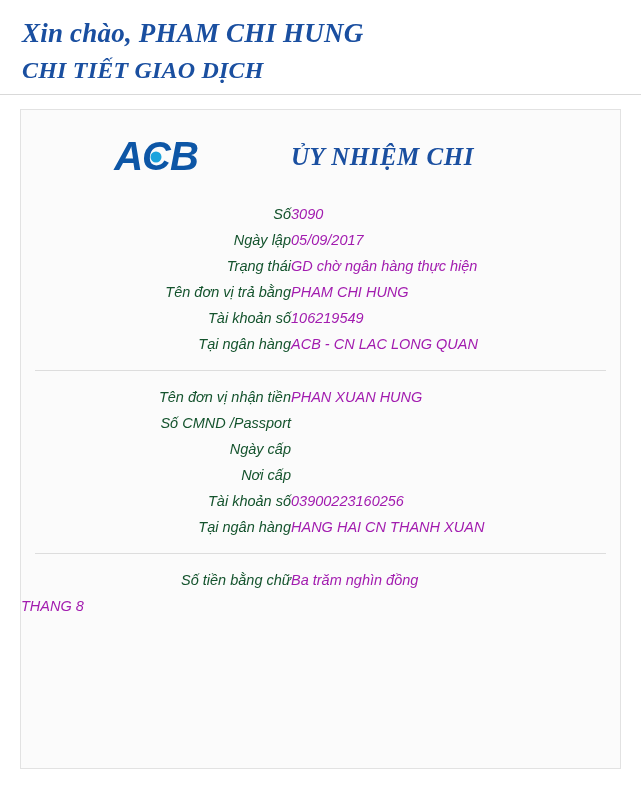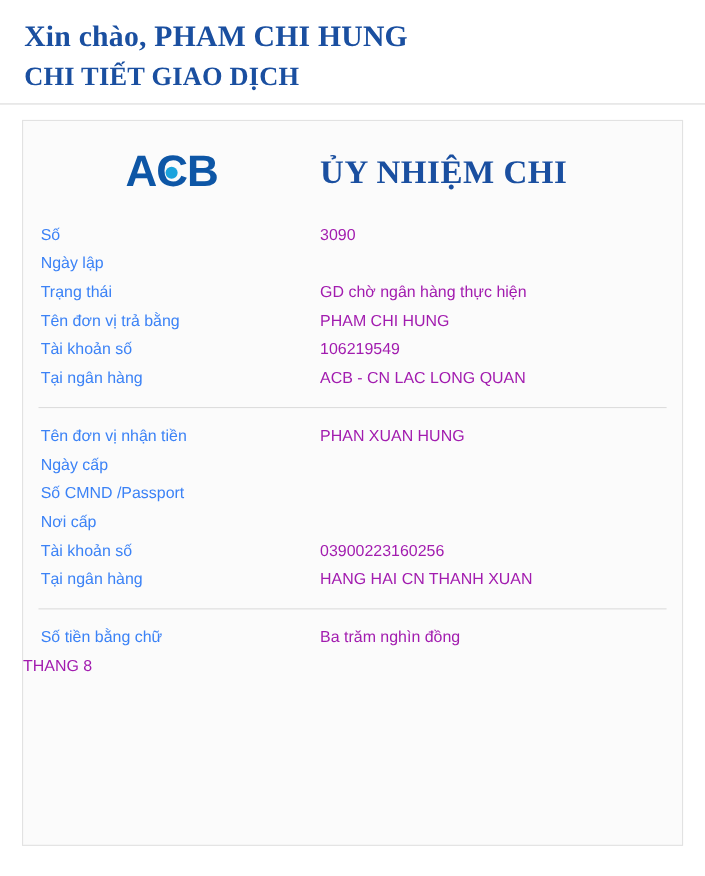--- a/index.html
+++ b/index.html
@@ -12,20 +12,21 @@
     height: 796px;
     font-family: "Liberation Sans", sans-serif;
     color: #333333;
     overflow: hidden;
   }
   .page {
     position: relative;
     width: 641px;
     height: 796px;
     box-sizing: border-box;
+    font-style: italic;
   }
   .greeting {
     font-family: "Liberation Serif", serif;
     font-weight: bold;
     font-size: 27px;
     color: #1a4fa0;
     padding: 18px 0 0 22px;
     letter-spacing: 0.2px;
   }
   .subtitle {
@@ -82,38 +83,39 @@
     transform: translate(-50%, -50%);
     width: 11px;
     height: 11px;
     border-radius: 50%;
     background: #1ba3dd;
   }
   .acb-logo .letter-b { color: #0d56a6; }
   .doc-title {
     font-family: "Liberation Serif", serif;
     font-weight: bold;
-    font-size: 30px;
+    font-size: 25px;
     color: #1a4fa0;
     letter-spacing: 0.5px;
   }
   .rows {
     padding: 0 0 0 0;
   }
   .row {
     display: flex;
     align-items: flex-start;
     padding: 5px 0;
   }
   .row .label {
     width: 270px;
     box-sizing: border-box;
     padding-left: 16px;
     font-size: 14.5px;
-    color: #3b82f6;
+    color: #14532d;
+    text-align: right;
   }
   .row .value {
     flex: 1;
     font-size: 14.5px;
     color: #a21caf;
     padding-right: 12px;
   }
   .sep {
     border-top: 1px solid #dddddd;
     margin: 13px 14px 13px 14px;
@@ -141,20 +143,21 @@
       <div class="doc-title">ỦY NHIỆM CHI</div>
     </div>
 
     <div class="rows">
       <div class="row">
         <div class="label">Số</div>
         <div class="value">3090</div>
       </div>
       <div class="row">
         <div class="label">Ngày lập</div>
+        <div class="value">05/09/2017</div>
       </div>
       <div class="row">
         <div class="label">Trạng thái</div>
         <div class="value">GD chờ ngân hàng thực hiện</div>
       </div>
       <div class="row">
         <div class="label">Tên đơn vị trả bằng</div>
         <div class="value">PHAM CHI HUNG</div>
       </div>
       <div class="row">
@@ -168,28 +171,28 @@
     </div>
 
     <div class="sep"></div>
 
     <div class="rows">
       <div class="row">
         <div class="label">Tên đơn vị nhận tiền</div>
         <div class="value">PHAN XUAN HUNG</div>
       </div>
       <div class="row">
+        <div class="label">Số CMND /Passport</div>
+        <div class="value"></div>
+      </div>
+      <div class="row">
         <div class="label">Ngày cấp</div>
         <div class="value"></div>
       </div>
       <div class="row">
-        <div class="label">Số CMND /Passport</div>
-        <div class="value"></div>
-      </div>
-      <div class="row">
         <div class="label">Nơi cấp</div>
         <div class="value"></div>
       </div>
       <div class="row">
         <div class="label">Tài khoản số</div>
         <div class="value">03900223160256</div>
       </div>
       <div class="row">
         <div class="label">Tại ngân hàng</div>
         <div class="value">HANG HAI CN THANH XUAN</div>

